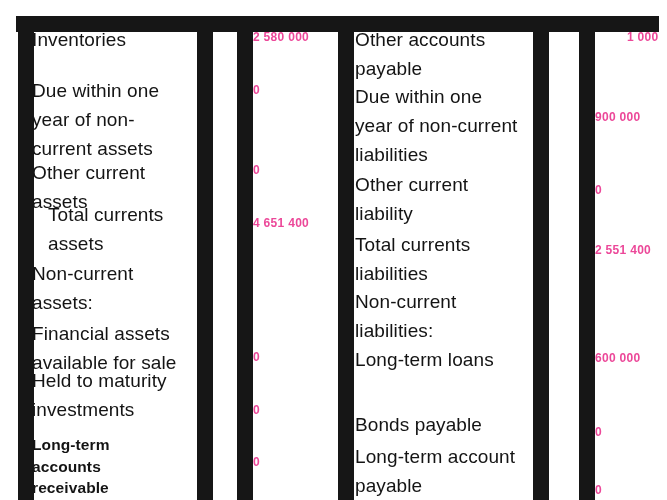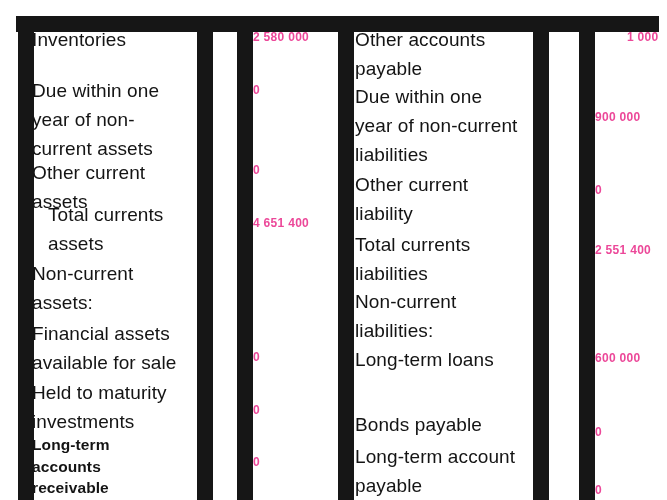--- a/index.html
+++ b/index.html
@@ -35,21 +35,21 @@
   <div class="vline" style="left:517px;"></div>
   <div class="vline" style="left:563px;"></div>
   <div class="vline" style="left:662px;"></div>
 
   <div class="lbl" style="top:1px;left:8px;width:172px;">Inventories</div>
   <div class="lbl" style="top:31px;left:8px;width:172px;margin-top:21px;">Due within one year of non-current assets</div>
   <div class="lbl" style="top:118px;left:8px;width:172px;margin-top:16px;">Other current assets</div>
   <div class="lbl" style="top:176px;left:24px;width:172px;">Total currents assets</div>
   <div class="lbl" style="top:235px;left:8px;width:172px;">Non-current assets:</div>
   <div class="lbl" style="top:295px;left:8px;width:172px;">Financial assets available for sale</div>
-  <div class="lbl" style="top:354px;left:8px;width:172px;">Held to maturity investments</div>
+  <div class="lbl" style="top:342px;left:8px;width:172px;">Held to maturity investments</div>
   <div class="lbl small-bold" style="top:410px;left:8px;width:95px;">Long-term accounts receivable</div>
 
   <div class="val" style="top:3px;left:229px;">2 580 000</div>
   <div class="val" style="top:56px;left:229px;">0</div>
   <div class="val" style="top:136px;left:229px;">0</div>
   <div class="val" style="top:189px;left:229px;">4 651 400</div>
   <div class="val" style="top:323px;left:229px;">0</div>
   <div class="val" style="top:376px;left:229px;">0</div>
   <div class="val" style="top:428px;left:229px;">0</div>
 

